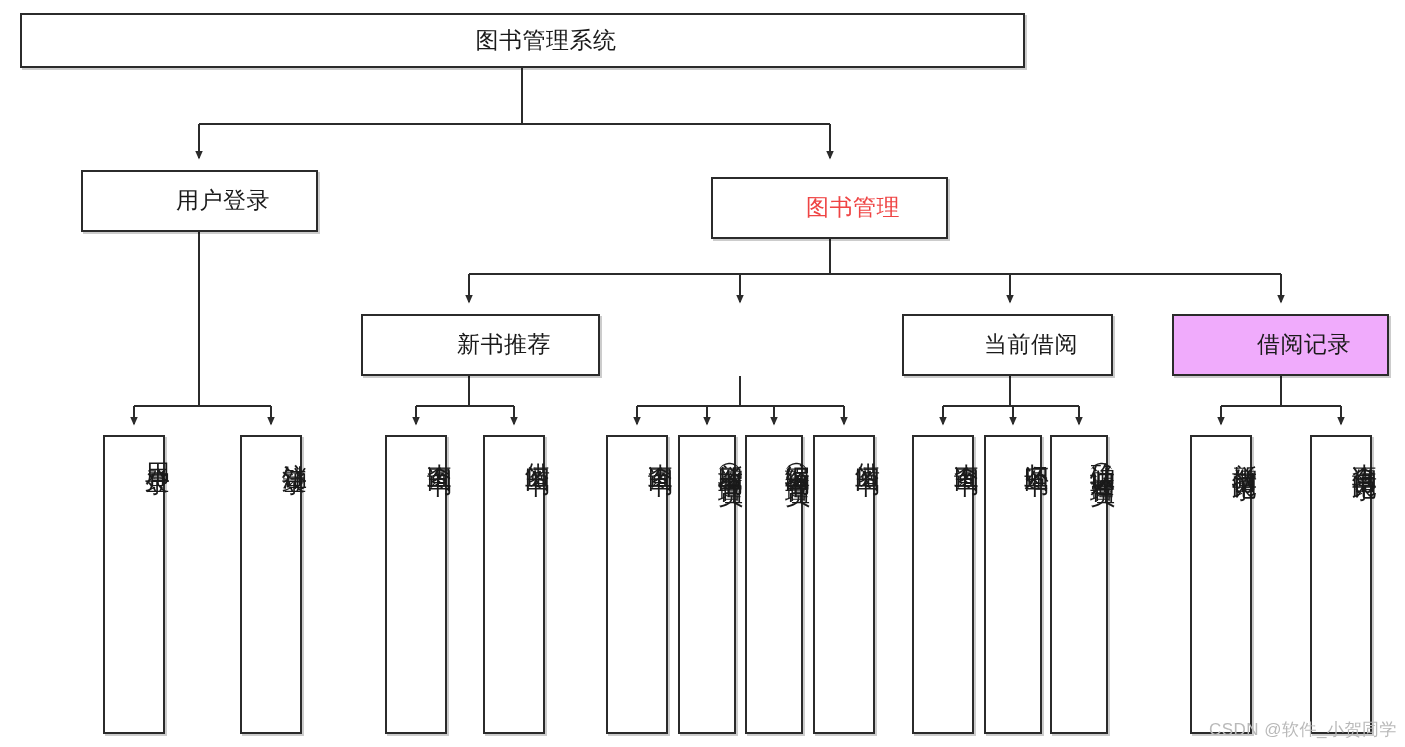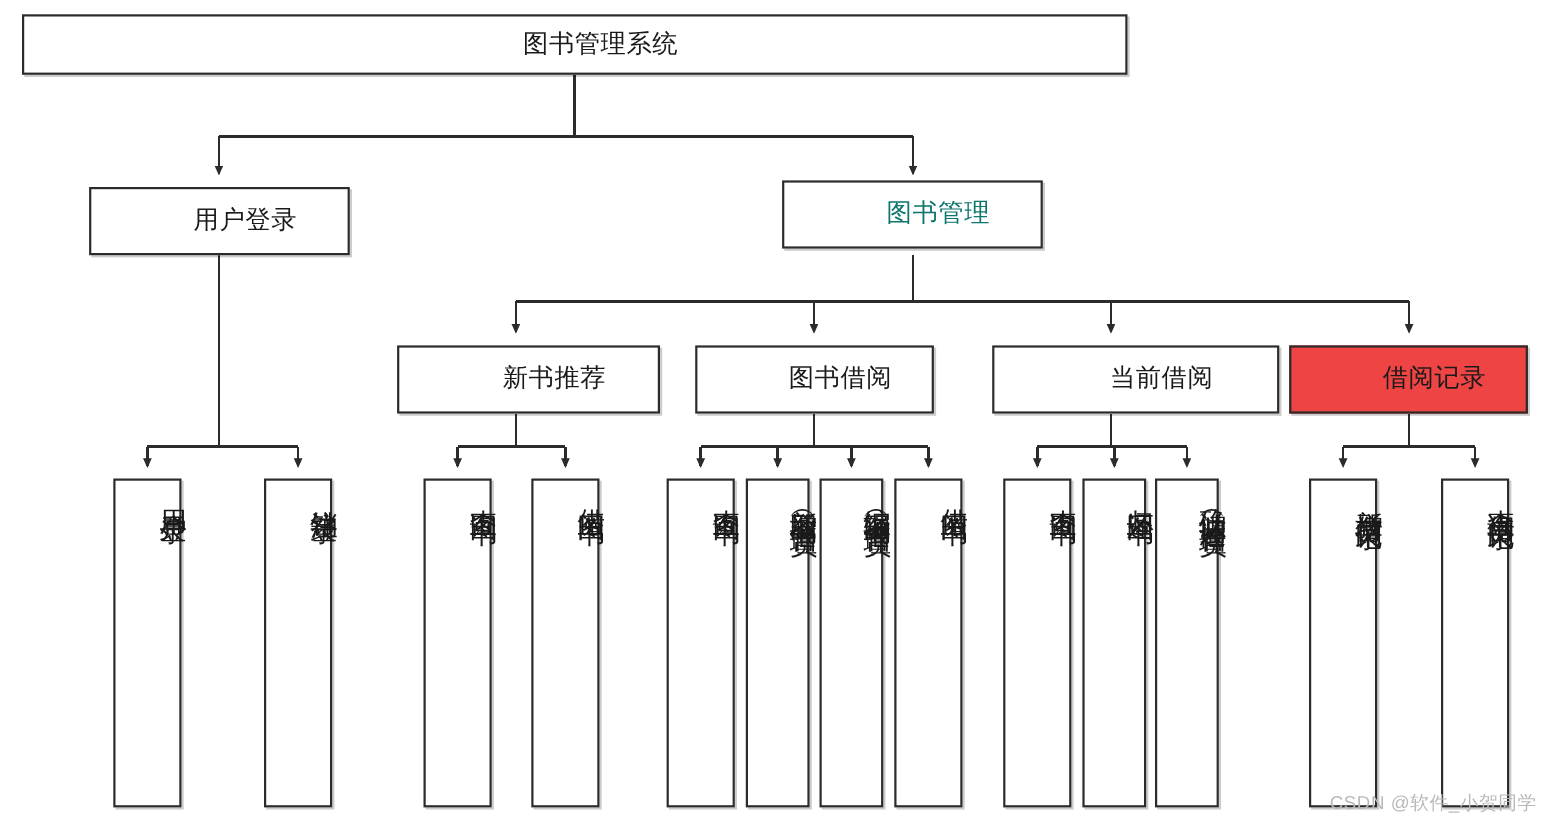--- a/index.html
+++ b/index.html
@@ -130,34 +130,31 @@
     </g>
   </svg>
 
   <div class="node horiz" style="left: 20px; top: 13px; width: 1005px; height: 55px; border-color: rgb(43, 43, 43); background: rgb(255, 255, 255); color: rgb(26, 26, 26);">
     <span class="node-label">图书管理系统</span>
   </div>
 
   <div class="node horiz" style="left: 81px; top: 170px; width: 237px; height: 62px; border-color: rgb(43, 43, 43); background: rgb(255, 255, 255); color: rgb(26, 26, 26);">
     <span class="node-label">用户登录</span>
   </div>
-  <div class="node horiz" style="left: 711px; top: 164px; width: 237px; height: 62px; border-color: rgb(43, 43, 43); background: rgb(255, 255, 255); color: #0f766e; align-items: center;">
+  <div class="node horiz" style="left: 711px; top: 177px; width: 237px; height: 62px; border-color: rgb(43, 43, 43); background: rgb(255, 255, 255); color: #ef4444; align-items: center;">
     <span class="node-label">图书管理</span>
   </div>
 
   <div class="node horiz" style="left: 361px; top: 314px; width: 239px; height: 62px; border-color: rgb(43, 43, 43); background: rgb(255, 255, 255); color: rgb(26, 26, 26);">
     <span class="node-label">新书推荐</span>
   </div>
-  <div class="node horiz" style="left: 632px; top: 314px; width: 217px; height: 62px; border-color: rgb(43, 43, 43); background: rgb(255, 255, 255); color: rgb(26, 26, 26);">
-    <span class="node-label">图书借阅</span>
-  </div>
-  <div class="node horiz" style="left: 902px; top: 314px; width: 261px; height: 62px; border-color: rgb(43, 43, 43); background: rgb(255, 255, 255); color: rgb(26, 26, 26);">
+  <div class="node horiz" style="left: 902px; top: 314px; width: 211px; height: 62px; border-color: rgb(43, 43, 43); background: rgb(255, 255, 255); color: rgb(26, 26, 26);">
     <span class="node-label">当前借阅</span>
   </div>
-  <div class="node horiz" style="left: 1172px; top: 314px; width: 217px; height: 62px; border-color: rgb(43, 43, 43); background: #ef4444; color: rgb(26, 26, 26);">
+  <div class="node horiz" style="left: 1172px; top: 314px; width: 217px; height: 62px; border-color: rgb(43, 43, 43); background: #f0abfc; color: rgb(26, 26, 26);">
     <span class="node-label">借阅记录</span>
   </div>
 
   <div class="node vert" style="left: 103px; top: 435px; width: 62px; height: 299px; border-color: rgb(43, 43, 43); background: rgb(255, 255, 255); color: rgb(26, 26, 26);">
     <span class="node-label">用户登录</span>
   </div>
   <div class="node vert" style="left: 240px; top: 435px; width: 62px; height: 299px; border-color: rgb(43, 43, 43); background: rgb(255, 255, 255); color: rgb(26, 26, 26);">
     <span class="node-label">注销登录</span>
   </div>
   <div class="node vert" style="left: 385px; top: 435px; width: 62px; height: 299px; border-color: rgb(43, 43, 43); background: rgb(255, 255, 255); color: rgb(26, 26, 26);">

